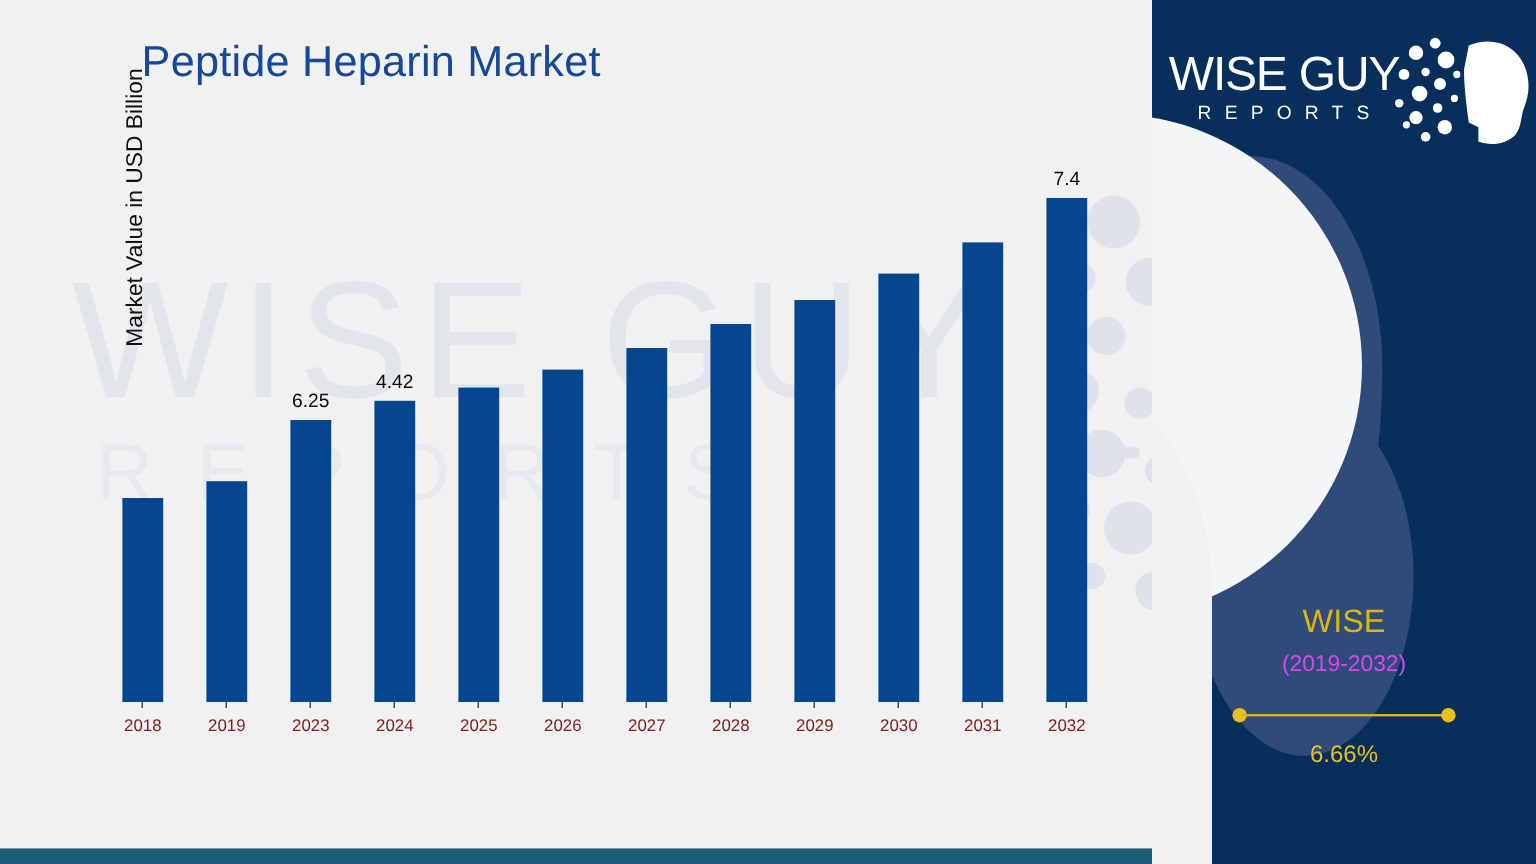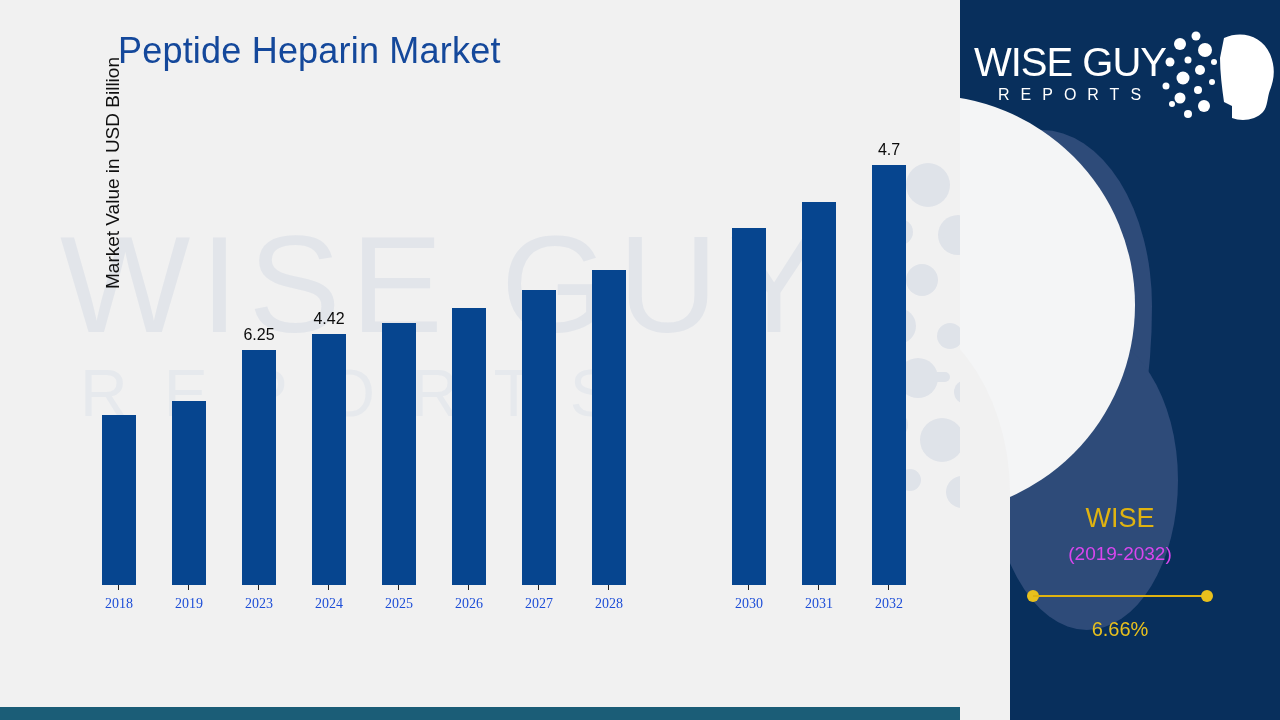--- a/index.html
+++ b/index.html
@@ -233,23 +233,23 @@
     position: absolute;
     bottom: -5px; left: 34px;
     width: 1px; height: 5px;
     background: #202020;
   }
   .tick-label {
     position: absolute;
     bottom: -27px; left: 0;
     width: 70px;
     text-align: center;
-    font-family: Liberation Serif, serif;
+    font-family: Liberation Sans, sans-serif;
     font-size: 14px;
-    color: #1d4ed8;
+    color: #7f1d1d;
   }
 </style>
 </head>
 <body>
 
 <div id="root">
 
   <div class="teal-strip"></div>
 
   <div class="chart-title">Peptide Heparin Market</div>
@@ -328,33 +328,38 @@
         <div class="bar-slot" style="left: 420px;">
           <div class="bar" style="height: 295px; background: rgb(6, 69, 143);"></div>
           <div class="tick"></div>
           <div class="tick-label">2027</div>
         </div>
         <div class="bar-slot" style="left: 490px;">
           <div class="bar" style="height: 315px; background: rgb(6, 69, 143);"></div>
           <div class="tick"></div>
           <div class="tick-label">2028</div>
         </div>
+        <div class="bar-slot" style="left: 560px;">
+          <div class="bar" style="height: 335px; background: rgb(6, 69, 143);"></div>
+          <div class="tick"></div>
+          <div class="tick-label">2029</div>
+        </div>
         <div class="bar-slot" style="left: 630px;">
           <div class="bar" style="height: 357px; background: rgb(6, 69, 143);"></div>
           <div class="tick"></div>
           <div class="tick-label">2030</div>
         </div>
         <div class="bar-slot" style="left: 700px;">
           <div class="bar" style="height: 383px; background: rgb(6, 69, 143);"></div>
           <div class="tick"></div>
           <div class="tick-label">2031</div>
         </div>
         <div class="bar-slot" style="left: 770px;">
           <div class="bar" style="height: 420px; background: rgb(6, 69, 143);"></div>
-          <div class="bar-label" style="bottom: 426px;">4.7</div>
+          <div class="bar-label" style="bottom: 426px;">7.4</div>
           <div class="tick"></div>
           <div class="tick-label">2032</div>
         </div>
       </div>
   </div>
 
   <div class="right-panel">
     <div class="head-shape"></div>
     <div class="head-shape2"></div>
     <div class="white-circle"></div>

